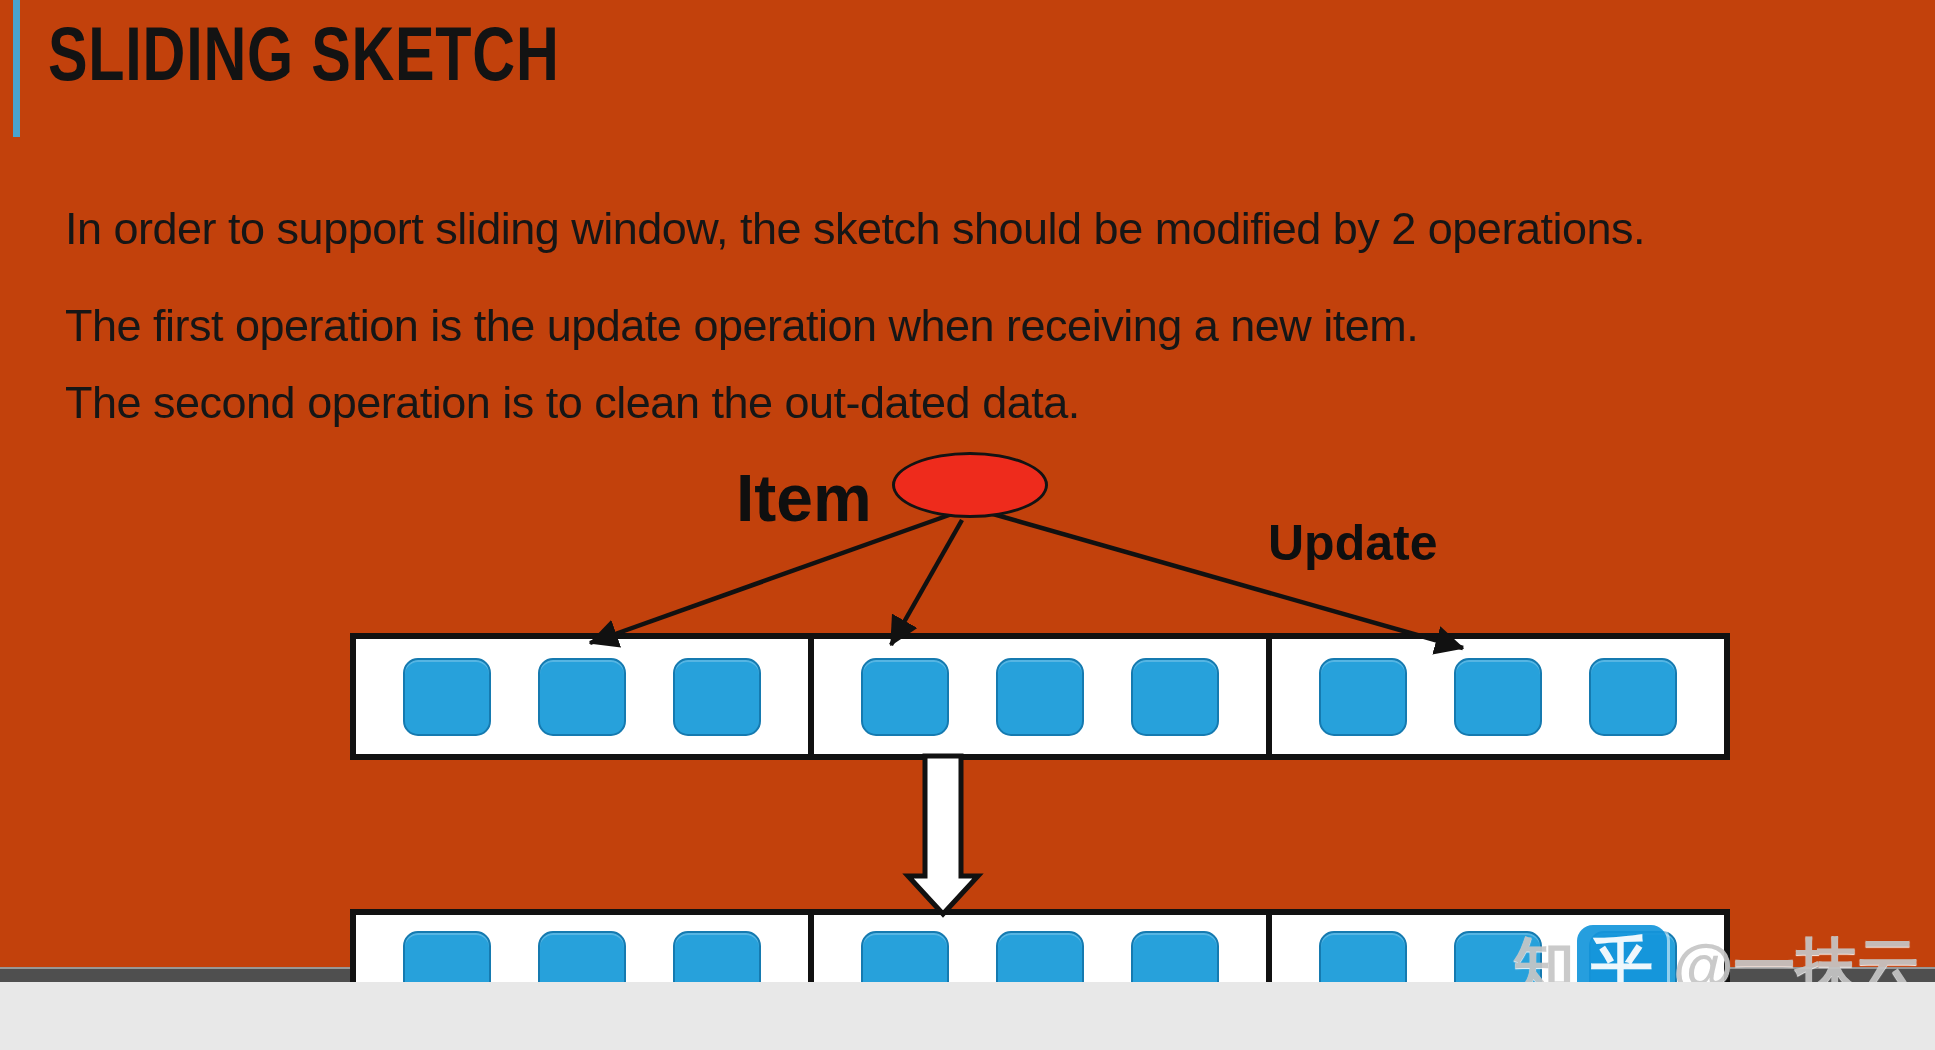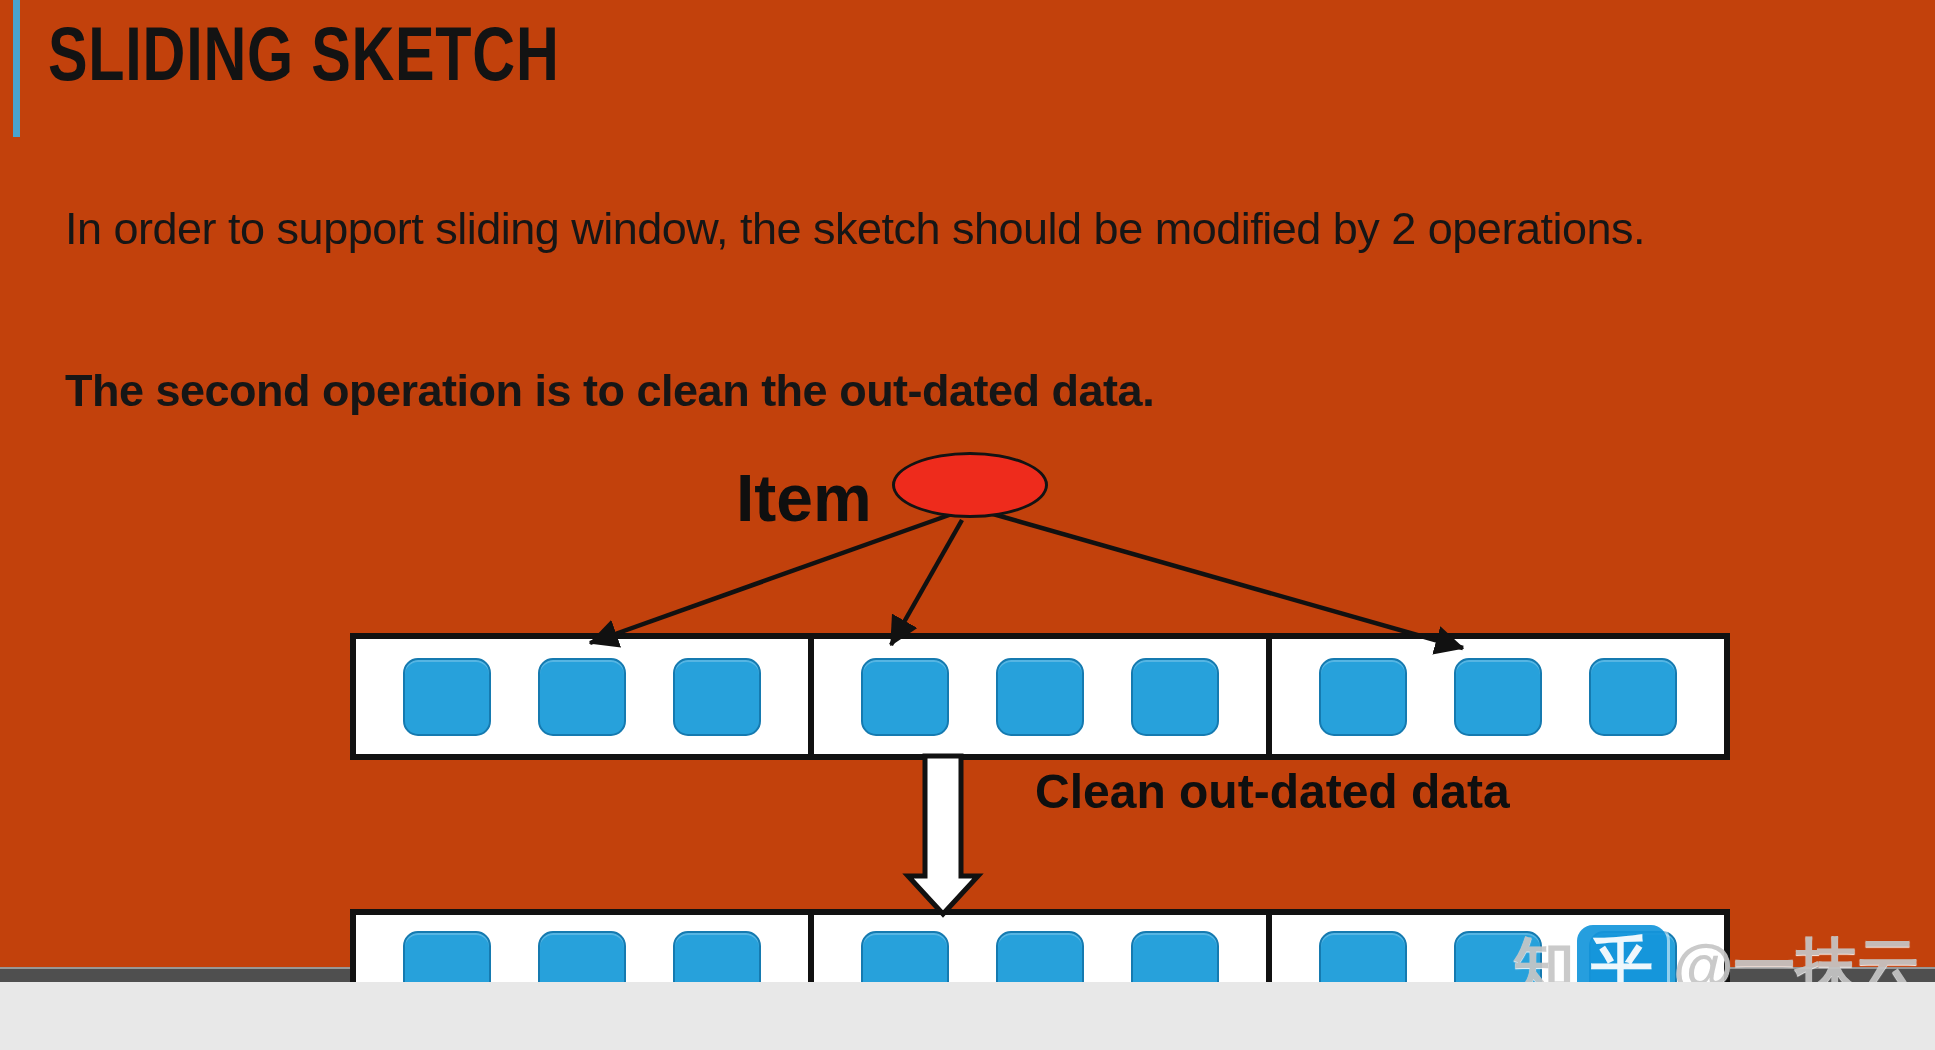--- a/index.html
+++ b/index.html
@@ -13,21 +13,21 @@
   }
   .title{
     position:absolute; left:48px; top:16px; margin:0;
     font-size:76px; font-weight:900; letter-spacing:1px; color:#131313;
     transform:scaleX(0.78); transform-origin:left top; white-space:nowrap; line-height:1.0;
   }
   .line{
     position:absolute; left:49px; margin:16px; font-size:45px; letter-spacing:-0.5px;
     color:#161616; white-space:nowrap; line-height:1.1;
   }
-  .l1{top:188px;} .l2{top:285px;} .l3{top:350px;font-weight:bold;}
+  .l1{top:188px;} .l2{top:285px;} .l3{top:362px;}
 
   .label{position:absolute; font-weight:700; color:#0f0f0f; white-space:nowrap;}
   .item-label{left:736px; top:460px; font-size:66px;}
   .update-label{left:1268px; top:514px; font-size:50px;}
   .clean-label{left:1035px; top:764px; font-size:48px;}
 
   .ellipse{
     position:absolute; left:892px; top:452px; width:156px; height:66px;
     background:var(--item-red,#ee2b1c); border:3px solid #131313; border-radius:50%;
     box-sizing:border-box; z-index:3;
@@ -75,20 +75,21 @@
 </style>
 </head>
 <body>
 
 <div class="slide" style="--accent-bar: #4aa3cf; --cell-fill: #27a1db; --cell-border: #157ab0; --item-red: #ee2b1c; --logo-blue: #1496dc; --watermark-gray: #c6c6c6; --bottom-bar: #4f4f4f;">
 
   <div class="accent-bar"></div>
   <h1 class="title">SLIDING SKETCH</h1>
 
   <p class="line l1">In order to support sliding window, the sketch should be modified by 2 operations.</p>
+  <p class="line l2">The first operation is the update operation when receiving a new item.</p>
   <p class="line l3">The second operation is to clean the out-dated data.</p>
 
   <div class="array array-top">
     <div class="section">
         <div class="cell"></div>
         <div class="cell"></div>
         <div class="cell"></div>
       </div>
     <div class="section">
         <div class="cell"></div>
@@ -127,21 +128,21 @@
       </marker>
     </defs>
     <line x1="952" y1="514" x2="590" y2="643" marker-end="url(#ah)"></line>
     <line x1="962" y1="520" x2="891" y2="645" marker-end="url(#ah)"></line>
     <line x1="986" y1="512" x2="1463" y2="648" marker-end="url(#ah)"></line>
     <polygon class="big-arrow" points="925,756 925,876 908,876 943,914 978,876 961,876 961,756"></polygon>
   </svg>
 
   <div class="label item-label">Item</div>
   <div class="ellipse"></div>
-  <div class="label clean-label">Clean out-dated data</div>
+  <div class="label update-label">Update</div>
 
   <div class="watermark">
     <span class="wm-char">知</span>
     <span class="wm-logo">
       <span>乎</span>
     </span>
     <span class="wm-handle">@一抹云</span>
   </div>
 
   <div class="bottom-bar"></div>

